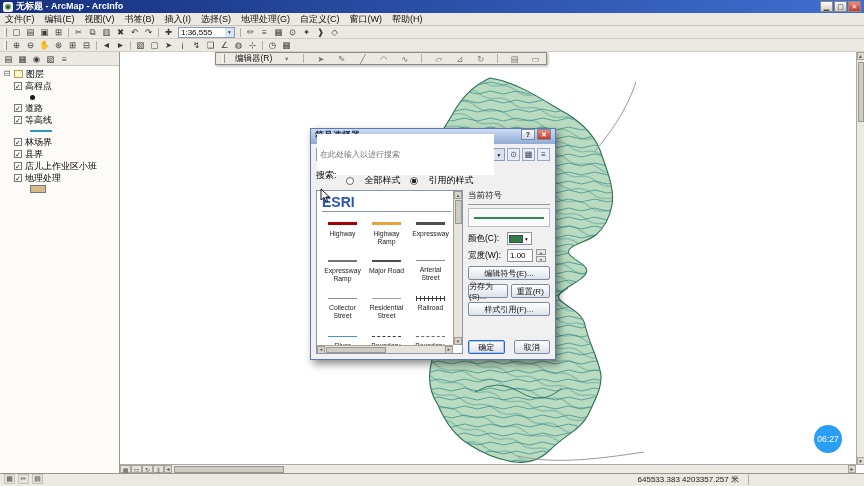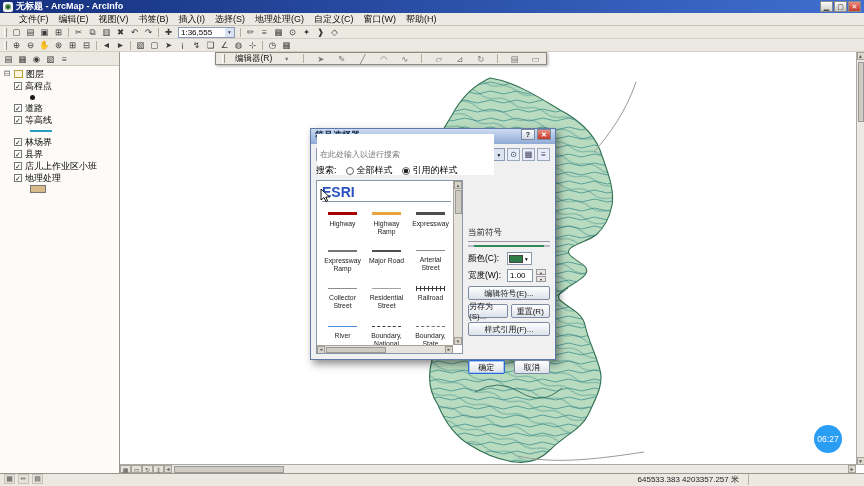--- a/index.html
+++ b/index.html
@@ -11,21 +11,21 @@
   .titlebar { height:13px; background:linear-gradient(90deg,#16307e,#3f6fd0); color:#fff;
     display:flex; align-items:center; gap:3px; padding:0 3px; font-size:9px; flex:0 0 auto; }
   .app-icon { width:10px; height:10px; background:#f4f4f4; color:#1a5c1a; font-size:8px; line-height:10px; text-align:center; border-radius:2px; }
   .titlebar .title { font-weight:bold; white-space:nowrap; }
   .win-controls { margin-left:auto; display:flex; gap:1px; }
   .win-btn { width:13px; height:11px; background:linear-gradient(#fdfdfd,#cfccc4); border:1px solid #8a8a8a;
     font-size:7px; line-height:9px; text-align:center; color:#222; }
   .win-btn.close { background:linear-gradient(#e98b7d,#c43a2a); color:#fff; }
 
   
-  .menubar { height:13px; background:#ece9e2; display:flex; align-items:center; padding-left:14px;
+  .menubar { height:13px; background:#ece9e2; display:flex; align-items:center; padding-left:0;
     font-size:9px; border-bottom:1px solid #c8c4ba; flex:0 0 auto; }
   .menu-item { padding:0 5px; color:#111; }
 
   
   .toolbar { height:13px; background:#ece9e2; display:flex; align-items:center; gap:1px; padding-left:2px;
     font-size:9px; border-bottom:1px solid #d2cfc6; flex:0 0 auto; }
   .grip { width:3px; height:9px; border-left:1px solid #fff; border-right:1px solid #9a968c; margin:0 2px; }
   .sep { width:1px; height:9px; background:#b2aea2; margin:0 2px; }
   .tbtn { min-width:13px; height:12px; display:flex; align-items:center; justify-content:center;
     font-size:8.5px; color:#3a3a3a; }
@@ -83,21 +83,21 @@
     font-size:7px; line-height:9px; text-align:center; color:#223; }
   .dlg-btn.close { background:linear-gradient(#ea8f80,#c23826); color:#fff; }
   .dlg-body { flex:1; padding:4px 5px 5px; display:flex; flex-direction:column; gap:3px; min-height:0; }
   .search-row { display:flex; align-items:center; gap:2px; flex:0 0 auto; }
   .search-combo { flex:1; display:flex; align-items:center; border:1px solid #8a9ab5; background:#fff; height:13px; }
   .search-combo input { flex:1; min-width:0; border:none; outline:none; font-size:8px; padding:16px 3px; font-family:"Liberation Sans",sans-serif; color:#444; }
   .search-combo .arrow { width:10px; height:100%; background:#dbe3f2; font-size:5.5px; display:flex; align-items:center; justify-content:center; }
   .mini-btn { width:13px; height:13px; border:1px solid #9aa7bd; background:#e7edf8; display:flex; align-items:center;
     justify-content:center; font-size:8px; color:#335; }
   .radio-row { display:flex; align-items:center; gap:9px; flex:0 0 auto; }
-  .radio { display:flex; align-items:center; gap:3px; }
+  .radio { display:flex; align-items:center; gap:11px;margin-top:10px; }
   .radio .dot { width:8px; height:8px; border-radius:50%; border:1px solid #666; background:#fff; }
   .radio.selected .dot { background:radial-gradient(circle at 50% 50%, #222 0 2px, #fff 2.5px); }
   .content-row { flex:1; display:flex; gap:5px; min-height:0; }
 
   .symbol-list { flex:0 0 147px; background:#fff; border:1px solid #8a96aa; position:relative; overflow:hidden; }
   .list-inner { position:absolute; inset:0 9px 8px 0; padding:3px 2px 0 5px; overflow:hidden; }
   .group-hdr { color:#2a52be; font-weight:bold; font-size:14px; }
   .group-rule { border:none; border-top:1px solid #8a96aa; margin:1px 0 3px; }
   .sym-grid { display:grid; grid-template-columns:repeat(3,1fr); column-gap:3px; row-gap:1px; }
   .sym-cell { height:37px; display:flex; flex-direction:column; align-items:center; padding-top:7px; }
@@ -110,21 +110,21 @@
   .sym-name { font-size:6.8px; line-height:1.15; text-align:center; color:#1c1c1c; }
   .list-vscroll { position:absolute; right:0; top:0; bottom:8px; width:9px; background:#e6e3dc; border-left:1px solid #a8a49a;
     display:flex; flex-direction:column; align-items:center; font-size:4.5px; color:#555; }
   .list-hscroll { position:absolute; left:0; right:9px; bottom:0; height:8px; background:#e6e3dc; border-top:1px solid #a8a49a;
     display:flex; align-items:center; font-size:4.5px; color:#555; }
   .sbtn { width:8px; height:8px; display:flex; align-items:center; justify-content:center; background:#d8d4ca; border:1px solid #a19d93; }
   .lthumb-v { width:7px; height:24px; background:#cfcbc2; border:1px solid #999; margin-top:1px; }
   .lthumb-h { width:60px; height:6px; background:#cfcbc2; border:1px solid #999; margin-left:1px; }
 
   .right-panel { flex:1; display:flex; flex-direction:column; font-size:8.5px; min-width:0; }
-  .cur-label { color:#222;margin-top:47px; }
+  .cur-label { color:#222; }
   .cur-rule { border:none; border-top:1px solid #9a96a0; margin:2px 0 0; }
   .preview { height:30px; background:#fafaf8; border:1px solid #b8bcc6; margin:3px 0 5px; position:relative; }
   .preview .pline { position:absolute; left:5px; right:5px; top:50%; height:2px; margin-top:-1px; background:var(--c,#2e8b57); }
   .field-row { display:flex; align-items:center; gap:3px; margin-bottom:4px; }
   .field-row .flabel { width:36px; flex:0 0 36px; }
   .color-drop { display:flex; align-items:center; border:1px solid #8a96aa; background:#fff; padding:1px; height:13px; }
   .color-swatch { width:14px; height:8px; background:var(--c,#2e8b57); border:1px solid #444; }
   .color-drop .arrow { font-size:5.5px; padding:0 2px; }
   .width-input { width:26px; height:13px; border:1px solid #8a96aa; font-size:8px; padding:0 2px; font-family:"Liberation Sans",sans-serif; }
   .spin { display:flex; flex-direction:column; gap:1px; }

